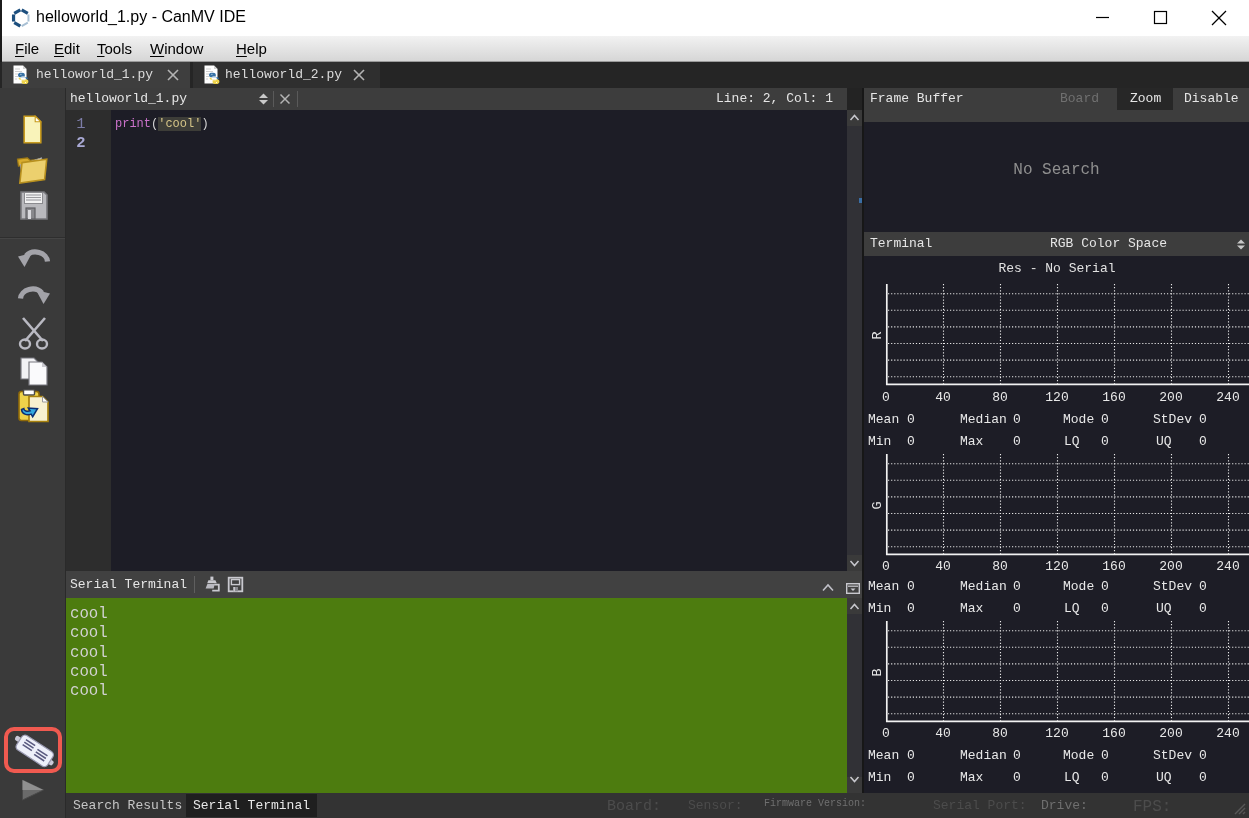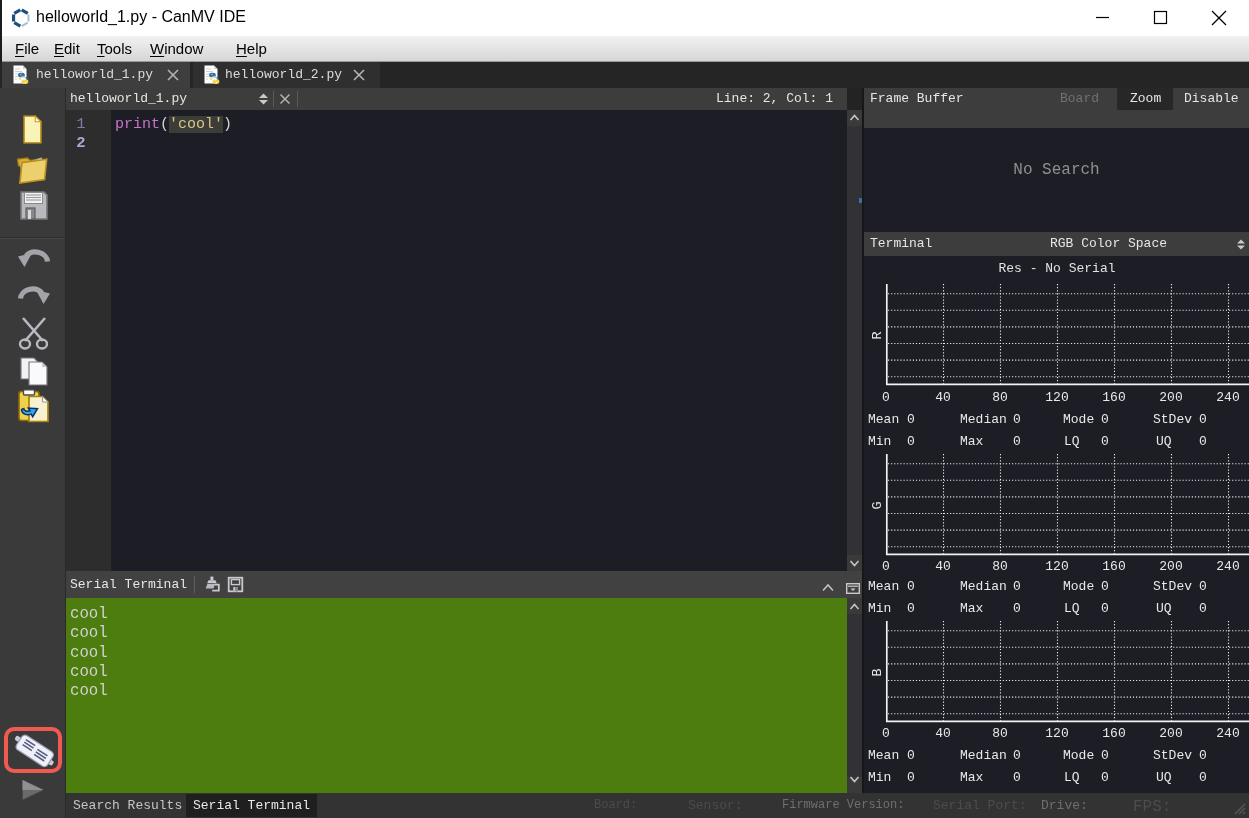--- a/index.html
+++ b/index.html
@@ -35,21 +35,21 @@
   
   #serialheader{left:66px;top:571px;width:796px;height:27px;background:#414141;}
   
   #terminal{left:66px;top:598px;width:781px;height:195px;background:#4d7c0f;}
   .tline{position:absolute;left:4px;font-size:15.7px;color:#d2d2d2;font-family:"Liberation Mono",monospace;}
   
   #statusbar{left:66px;top:793px;width:1183px;height:25px;background:#333333;}
   .dim{color:#4c4c4c;}
   
   #rpanel{left:862px;top:88px;width:387px;height:705px;background:#1d1d26;border-left:2px solid #171717;box-sizing:content-box;}
-  #fbheader{left:864px;top:88px;width:385px;height:40px;background:#3d3d3d;}
+  #fbheader{left:864px;top:88px;width:385px;height:34px;background:#3d3d3d;}
   #histheader{left:864px;top:232px;width:385px;height:24px;background:#3d3d3d;}
   .ticklbl{position:absolute;font-size:13px;color:#e8e8e8;font-family:"Liberation Mono",monospace;transform:translateX(-50%);}
   .stat{position:absolute;font-size:13px;color:#e8e8e8;font-family:"Liberation Mono",monospace;}
 </style>
 </head>
 <body>
 
 <div class="abs" style="left:0;top:0;width:2px;height:62px;background:#1b1b1b;z-index:5"></div>
 <div class="abs" id="titlebar">
   <svg class="abs" style="left:11px;top:8px" width="20" height="20" viewBox="0 0 20 20">
@@ -209,21 +209,21 @@
     <line x1="11.5" y1="2.5" x2="2.5" y2="11.5" stroke="#b4b4b4" stroke-width="1.5"></line>
   </svg>
   <div class="abs" style="left:231px;top:3px;width:1px;height:16px;background:#5a5a5a"></div>
   <span class="hdrtext" style="left:650px">Line: 2, Col: 1</span>
 </div>
 <div class="abs" id="edgap"></div>
 <div class="abs" id="editor">
   <div id="gutter"></div>
   <div class="abs mono" style="left:5px;top:5px;width:20px;text-align:center;font-size:15.5px;color:#7d7da8;line-height:19.4px">1</div>
   <div class="abs mono" style="left:5px;top:24.4px;width:20px;text-align:center;font-size:15.5px;color:#a9a9d4;font-weight:bold;line-height:19.4px">2</div>
-  <div class="abs mono" style="left:49px;top:5px;font-size:15px;line-height:19.4px;white-space:pre"><span style="color:#cb72cb">print</span><span style="color:#d4d4d4">(</span><span style="color:#d5c588;background:#3d3d38">'cool'</span><span style="color:#d4d4d4">)</span></div>
+  <div class="abs mono" style="left:49px;top:5px;font-size:12px;line-height:19.4px;white-space:pre"><span style="color:#cb72cb">print</span><span style="color:#d4d4d4">(</span><span style="color:#d5c588;background:#3d3d38">'cool'</span><span style="color:#d4d4d4">)</span></div>
 </div>
 
 <div class="abs sbar" style="left:847px;top:110px;width:15px;height:461px">
   <div class="sbtn" style="top:0"></div>
     <div class="sbtn" style="top:445px"></div>
   <svg class="abs" style="left:2px;top:3px" width="11" height="10" viewBox="0 0 11 10">
       <polyline points="1.5,7 5.5,2.5 9.5,7" fill="none" stroke="#c8c8ce" stroke-width="1.5"></polyline>
     </svg>
   <svg class="abs" style="left:2px;top:448px" width="11" height="10" viewBox="0 0 11 10">
       <polyline points="1.5,3 5.5,7.5 9.5,3" fill="none" stroke="#c8c8ce" stroke-width="1.5"></polyline>
@@ -270,23 +270,23 @@
       <polyline points="1.5,7 5.5,2.5 9.5,7" fill="none" stroke="#c8c8ce" stroke-width="1.5"></polyline>
     </svg>
   <svg class="abs" style="left:2px;top:176px" width="11" height="10" viewBox="0 0 11 10">
       <polyline points="1.5,3 5.5,7.5 9.5,3" fill="none" stroke="#c8c8ce" stroke-width="1.5"></polyline>
     </svg>
 </div>
 
 <div class="abs" id="statusbar">
   <span class="abs mono" style="left:7px;top:5px;font-size:13px;color:#c6c6c6">Search Results</span>
   <div class="abs" style="left:120px;top:1px;height:23px;background:#1f1f1f;padding:0 7px"><span class="mono" style="font-size:13px;color:#e8e8e8;line-height:23px">Serial Terminal</span></div>
-  <span class="abs mono dim" style="left:528px;top:5px;font-size:12px">Board:</span>
+  <span class="abs mono dim" style="left:541px;top:5px;font-size:15px">Board:</span>
   <span class="abs mono dim" style="left:622px;top:5px;font-size:13px">Sensor:</span>
-  <span class="abs mono" style="left:716px;top:5px;font-size:12px;color:#6f6f6f">Firmware Version:</span>
+  <span class="abs mono" style="left:698px;top:5px;font-size:10px;color:#6f6f6f">Firmware Version:</span>
   <span class="abs mono dim" style="left:867px;top:5px;font-size:13px">Serial Port:</span>
   <span class="abs mono" style="left:975px;top:5px;font-size:13px;color:#6f6f6f">Drive:</span>
   <span class="abs mono dim" style="left:1067px;top:5px;font-size:16px">FPS:</span>
   <svg class="abs" style="left:1167px;top:9px" width="14" height="14" viewBox="0 0 14 14">
     <g stroke="#575757" stroke-width="1.4">
         <line x1="12" y1="2" x2="2" y2="12"></line>
         <line x1="12" y1="6" x2="6" y2="12"></line>
         <line x1="12" y1="10" x2="10" y2="12"></line>
       </g>
   </svg>

